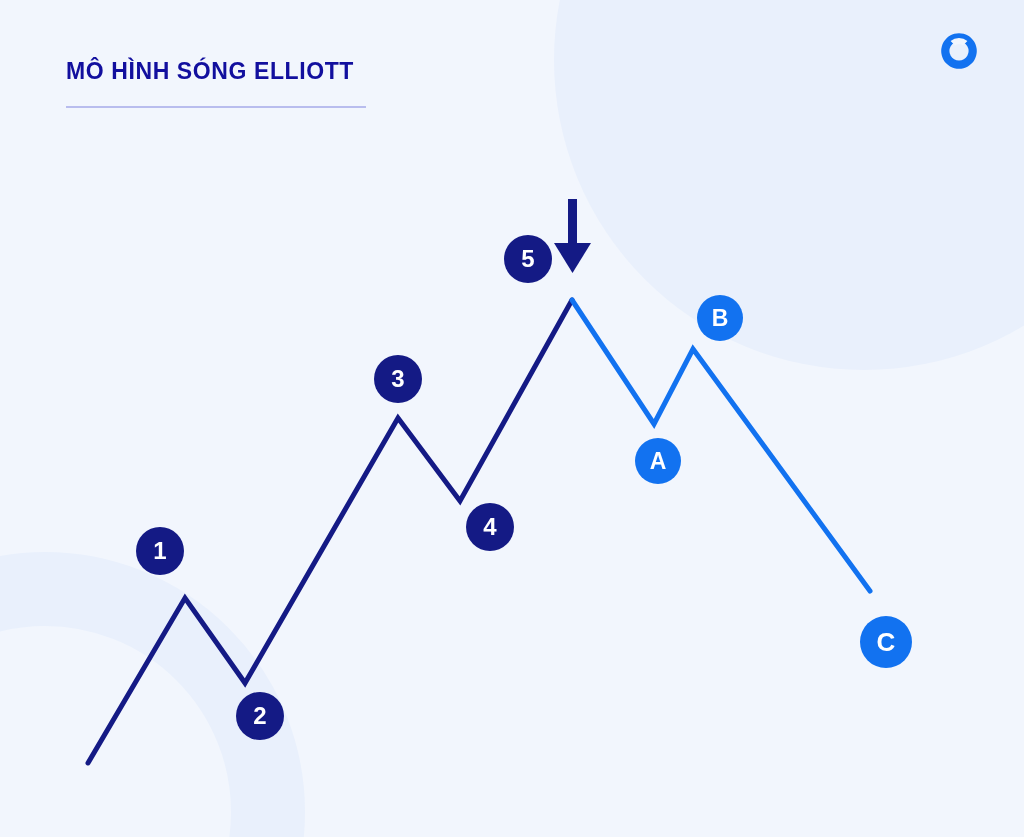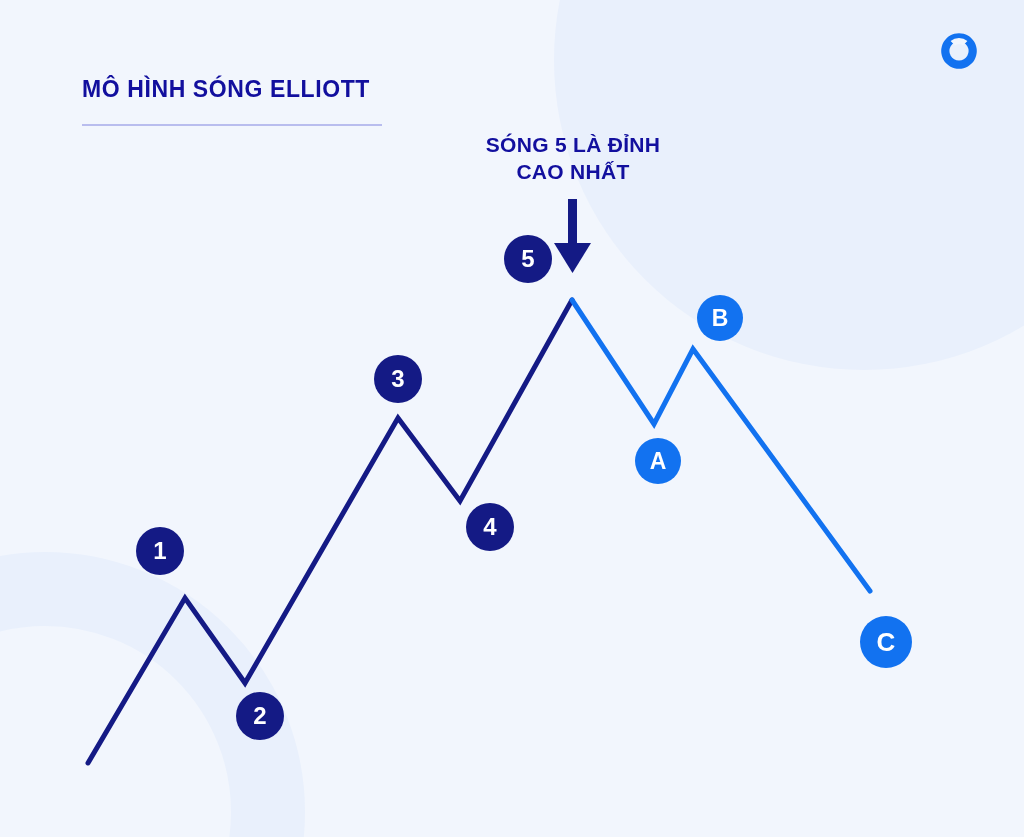--- a/index.html
+++ b/index.html
@@ -49,24 +49,23 @@
     position: absolute;
     left: 938px;
     top: 30px;
     width: 42px;
     height: 42px;
   }
 
   
   #title-block {
     position: absolute;
-    left: 82px;
+    left: 66px;
     top: 58px;
     width: 420px;
-    margin-top: 18px;
   }
   #page-title {
     font-size: 23px;
     font-weight: bold;
     letter-spacing: 0.6px;
     color: #120f9e;
     margin: 0;
     white-space: nowrap;
   }
   #title-rule {
@@ -129,24 +128,20 @@
                M21 11.4 A9.6 9.6 0 1 0 21.01 11.4 Z" fill="#1272f0" fill-rule="evenodd"></path>
       <path d="M12.6 11.0 L17.0 15.4 A7.0 7.0 0 0 1 25.0 15.4 L29.4 11.0 A13.5 13.5 0 0 0 12.6 11.0 Z" fill="#f2f6fd"></path>
     </svg>
   </div>
 
   <div id="title-block">
     <div id="page-title">MÔ HÌNH SÓNG ELLIOTT</div>
     <div id="title-rule"></div>
   </div>
 
-  <div id="annotation">
-    <span class="ann-line">SÓNG 5 LÀ ĐỈNH</span>
-    <span class="ann-line">CAO NHẤT</span>
-  </div>
 
   <svg id="chart-svg" viewBox="0 0 1024 837">
     <polyline id="impulse-line" fill="none" stroke="#141a85" stroke-width="5" stroke-linecap="round" stroke-linejoin="miter" points="88,763 185,598 245,683 398,418 460,501 572,300"></polyline>
     <polyline id="corrective-line" fill="none" stroke="#1272f0" stroke-width="5" stroke-linecap="round" stroke-linejoin="miter" points="572,300 654,424 693,349 870,591"></polyline>
     <g id="down-arrow">
       <rect x="568" y="199" width="9" height="48" fill="#141a85"></rect>
       <polygon points="554,243 591,243 572.5,273" fill="#141a85"></polygon>
     </g>
   </svg>
 

